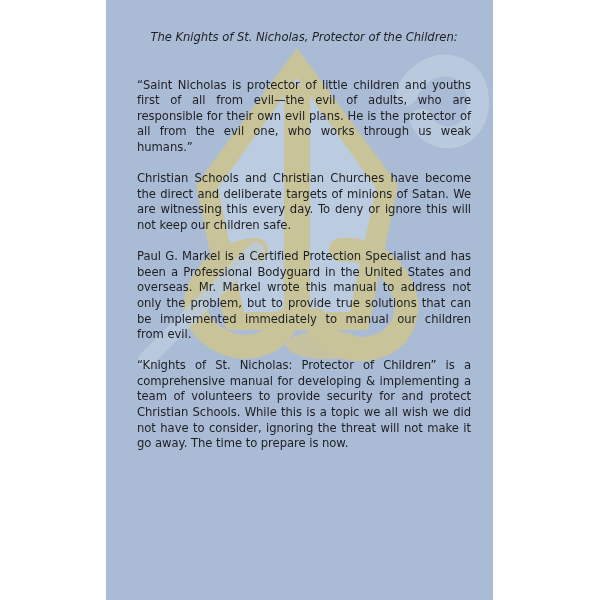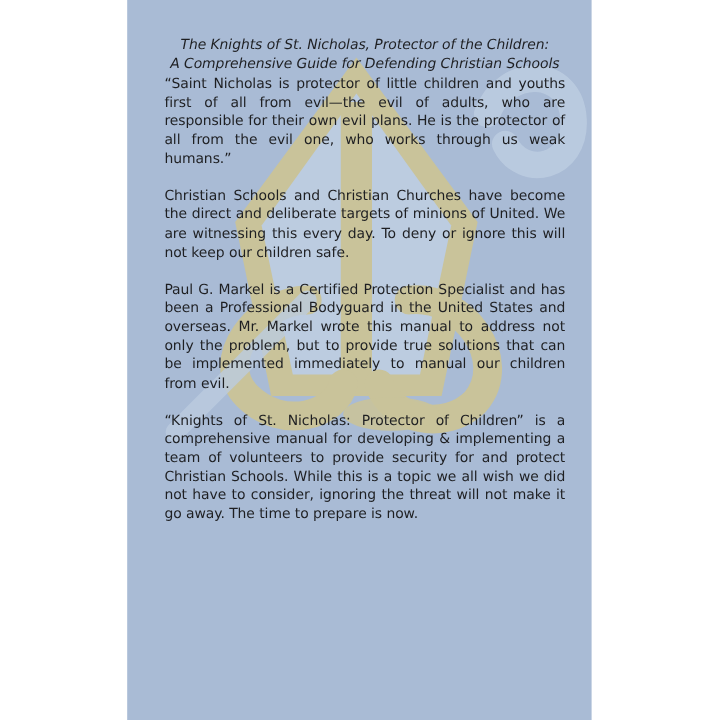--- a/index.html
+++ b/index.html
@@ -47,21 +47,21 @@
     .title-line {
       font-style: italic;
       text-align: center;
       margin: 0;
       white-space: nowrap;
     }
     .para {
       margin: 15.6px 0 0 0;
     }
     .para.first {
-      margin-top: 1px;
+      margin-top: 32px;
     }
   </style>
 </head>
 <body>
 
 <div class="page">
   <div class="cover">
 
     <svg class="watermark" viewBox="0 0 387 600" xmlns="http://www.w3.org/2000/svg">
 
@@ -77,22 +77,21 @@
 
       <path d="M235 250 C 280 245, 320 300, 290 335 C 265 360, 220 350, 210 320" fill="none" stroke="#c9c39a" stroke-width="24" stroke-linecap="round"></path>
 
       <path d="M40 360 L 150 250" stroke="#bccce0" stroke-width="16" stroke-linecap="round" opacity="0.8"></path>
 
       <ellipse cx="220" cy="345" rx="40" ry="14" fill="#c9c39a" opacity="0.9"></ellipse>
     </svg>
 
     <div class="text-block">
       <p class="title-line">The Knights of St. Nicholas, Protector of the Children:</p>
-      <p class="title-line">A Comprehensive Guide for Defending Christian Schools</p>
 
       <p class="para first">“Saint Nicholas is protector of little children and youths first of all from evil—the evil of adults, who are responsible for their own evil plans. He is the protector of all from the evil one, who works through us weak humans.”</p>
-      <p class="para">Christian Schools and Christian Churches have become the direct and deliberate targets of minions of United. We are witnessing this every day. To deny or ignore this will not keep our children safe.</p>
+      <p class="para">Christian Schools and Christian Churches have become the direct and deliberate targets of minions of Satan. We are witnessing this every day. To deny or ignore this will not keep our children safe.</p>
       <p class="para">Paul G. Markel is a Certified Protection Specialist and has been a Professional Bodyguard in the United States and overseas. Mr. Markel wrote this manual to address not only the problem, but to provide true solutions that can be implemented immediately to manual our children from evil.</p>
       <p class="para">“Knights of St. Nicholas: Protector of Children” is a comprehensive manual for developing &amp; implementing a team of volunteers to provide security for and protect Christian Schools. While this is a topic we all wish we did not have to consider, ignoring the threat will not make it go away. The time to prepare is now.</p>
     </div>
 
   </div>
 </div>
 
 </body></html>

